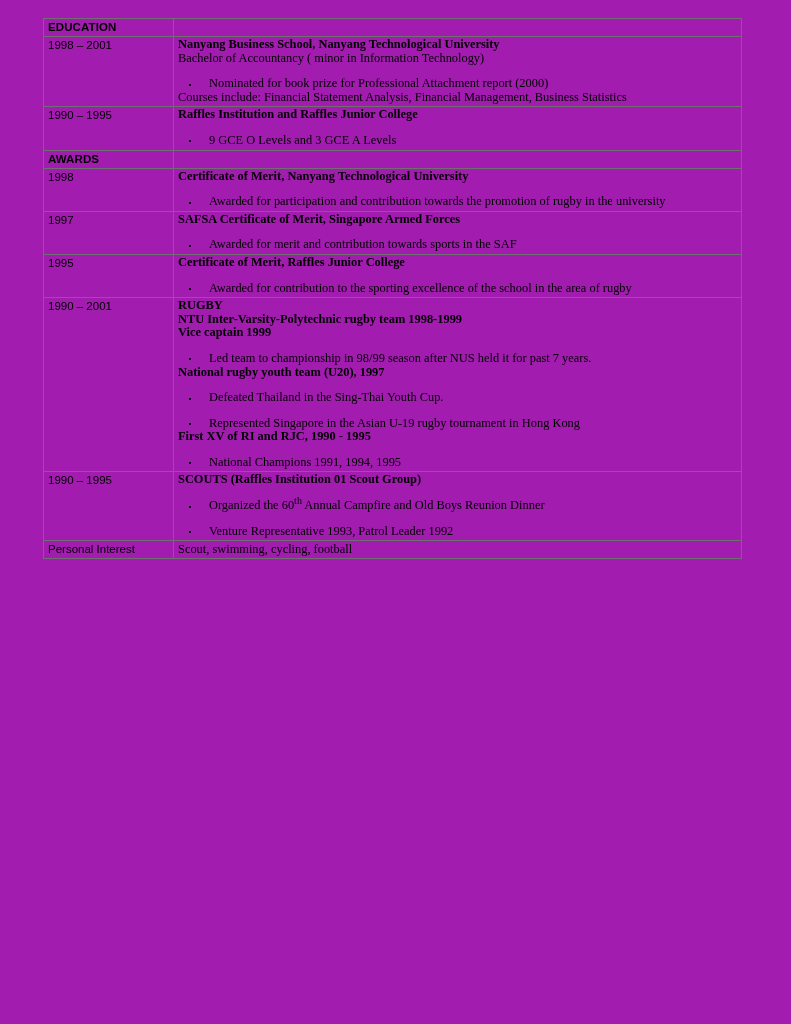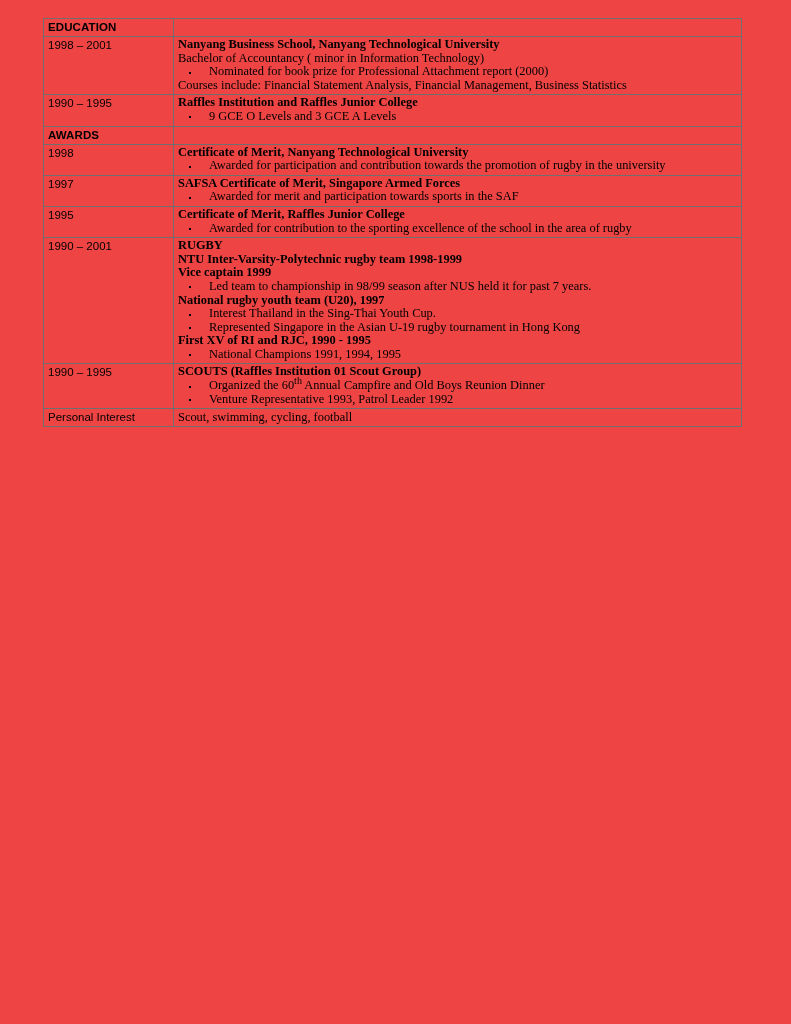--- a/index.html
+++ b/index.html
@@ -12,21 +12,21 @@
     width: 791px;
     height: 1024px;
     overflow: hidden;
     font-family: "Liberation Serif", "DejaVu Serif", serif;
     color: #000000;
   }
   #page {
     position: relative;
     width: 791px;
     height: 1024px;
-    background: #ef4444;
+    background: #a21caf;
   }
   table.resume {
     position: absolute;
     left: 43px;
     top: 18px;
     width: 698px;
     border-collapse: collapse;
     table-layout: fixed;
   }
   table.resume td {
@@ -72,20 +72,21 @@
     font-weight: bold;
     display: block;
   }
   .content .ln {
     display: block;
   }
   .content .bul {
     display: block;
     position: relative;
     padding-left: 31px;
+    margin-top: 12px;
   }
   .content .bul::before {
     content: "";
     position: absolute;
     left: 11px;
     top: 6.5px;
     width: 2px;
     height: 2px;
     background: #000000;
   }
@@ -146,42 +147,42 @@
         <td class="content">
           <span class="hd">Certificate of Merit, Nanyang Technological University</span>
           <span class="bul">Awarded for participation and contribution towards the promotion of rugby in the university</span>
         </td>
       </tr>
 
       <tr>
         <td class="year">1997</td>
         <td class="content">
           <span class="hd">SAFSA Certificate of Merit, Singapore Armed Forces</span>
-          <span class="bul">Awarded for merit and participation towards sports in the SAF</span>
+          <span class="bul">Awarded for merit and contribution towards sports in the SAF</span>
         </td>
       </tr>
 
       <tr>
         <td class="year">1995</td>
         <td class="content">
           <span class="hd">Certificate of Merit, Raffles Junior College</span>
           <span class="bul">Awarded for contribution to the sporting excellence of the school in the area of rugby</span>
         </td>
       </tr>
 
 
       <tr>
         <td class="year">1990 – 2001</td>
         <td class="content">
           <span class="hd">RUGBY</span>
           <span class="hd">NTU Inter-Varsity-Polytechnic rugby team 1998-1999</span>
           <span class="hd">Vice captain 1999</span>
           <span class="bul">Led team to championship in 98/99 season after NUS held it for past 7 years.</span>
           <span class="hd">National rugby youth team (U20), 1997</span>
-          <span class="bul">Interest Thailand in the Sing-Thai Youth Cup.</span>
+          <span class="bul">Defeated Thailand in the Sing-Thai Youth Cup.</span>
           <span class="bul">Represented Singapore in the Asian U-19 rugby tournament in Hong Kong</span>
           <span class="hd">First XV of RI and RJC, 1990 - 1995</span>
           <span class="bul">National Champions 1991, 1994, 1995</span>
         </td>
       </tr>
 
       <tr>
         <td class="year">1990 – 1995</td>
         <td class="content">
           <span class="hd">SCOUTS (Raffles Institution 01 Scout Group)</span>

